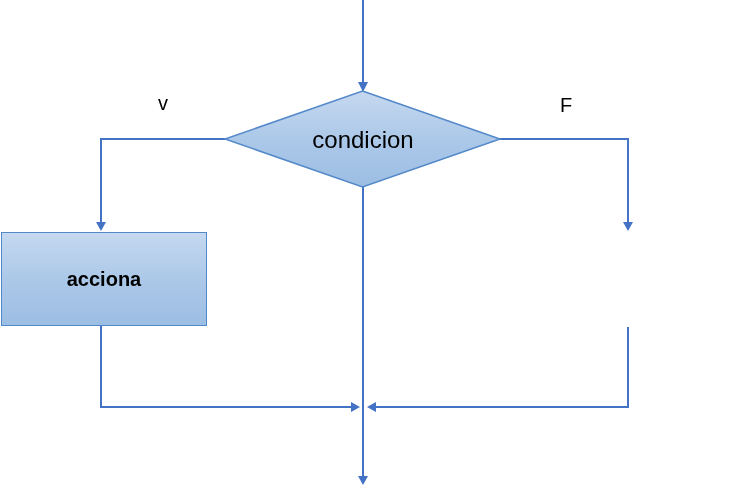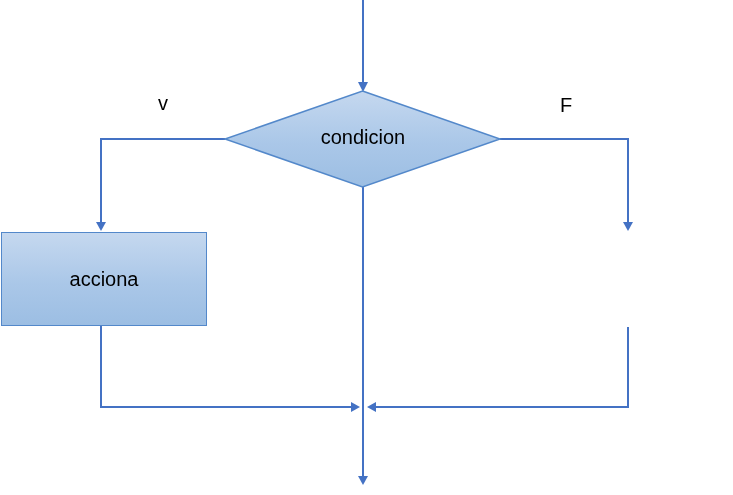--- a/index.html
+++ b/index.html
@@ -24,29 +24,29 @@
     position: absolute;
     box-sizing: border-box;
     border: 1.5px solid #5388ca;
     background: linear-gradient(to bottom, #c5d8ef 0%, #aac7e8 55%, #9cbee3 100%);
     display: flex;
     align-items: center;
     justify-content: center;
     font-size: 20px;
     color: #000000;
   }
-  .rect-a { left: 1px; top: 232px; width: 206px; height: 94px; }
+  .rect-a { left: 1px; top: 232px; width: 206px; height: 94px; font-weight: bold; }
   .rect-b { left: 525px; top: 232px; width: 206px; height: 95px; }
   .diamond-label {
     position: absolute;
     left: 288px;
     top: 126px;
     width: 150px;
     text-align: center;
-    font-size: 20px;
+    font-size: 24px;
     color: #000000;
   }
   .branch-label {
     position: absolute;
     width: 32px;
     text-align: center;
     font-size: 20px;
     color: #000000;
   }
   .label-v { left: 147px; top: 92px; }

